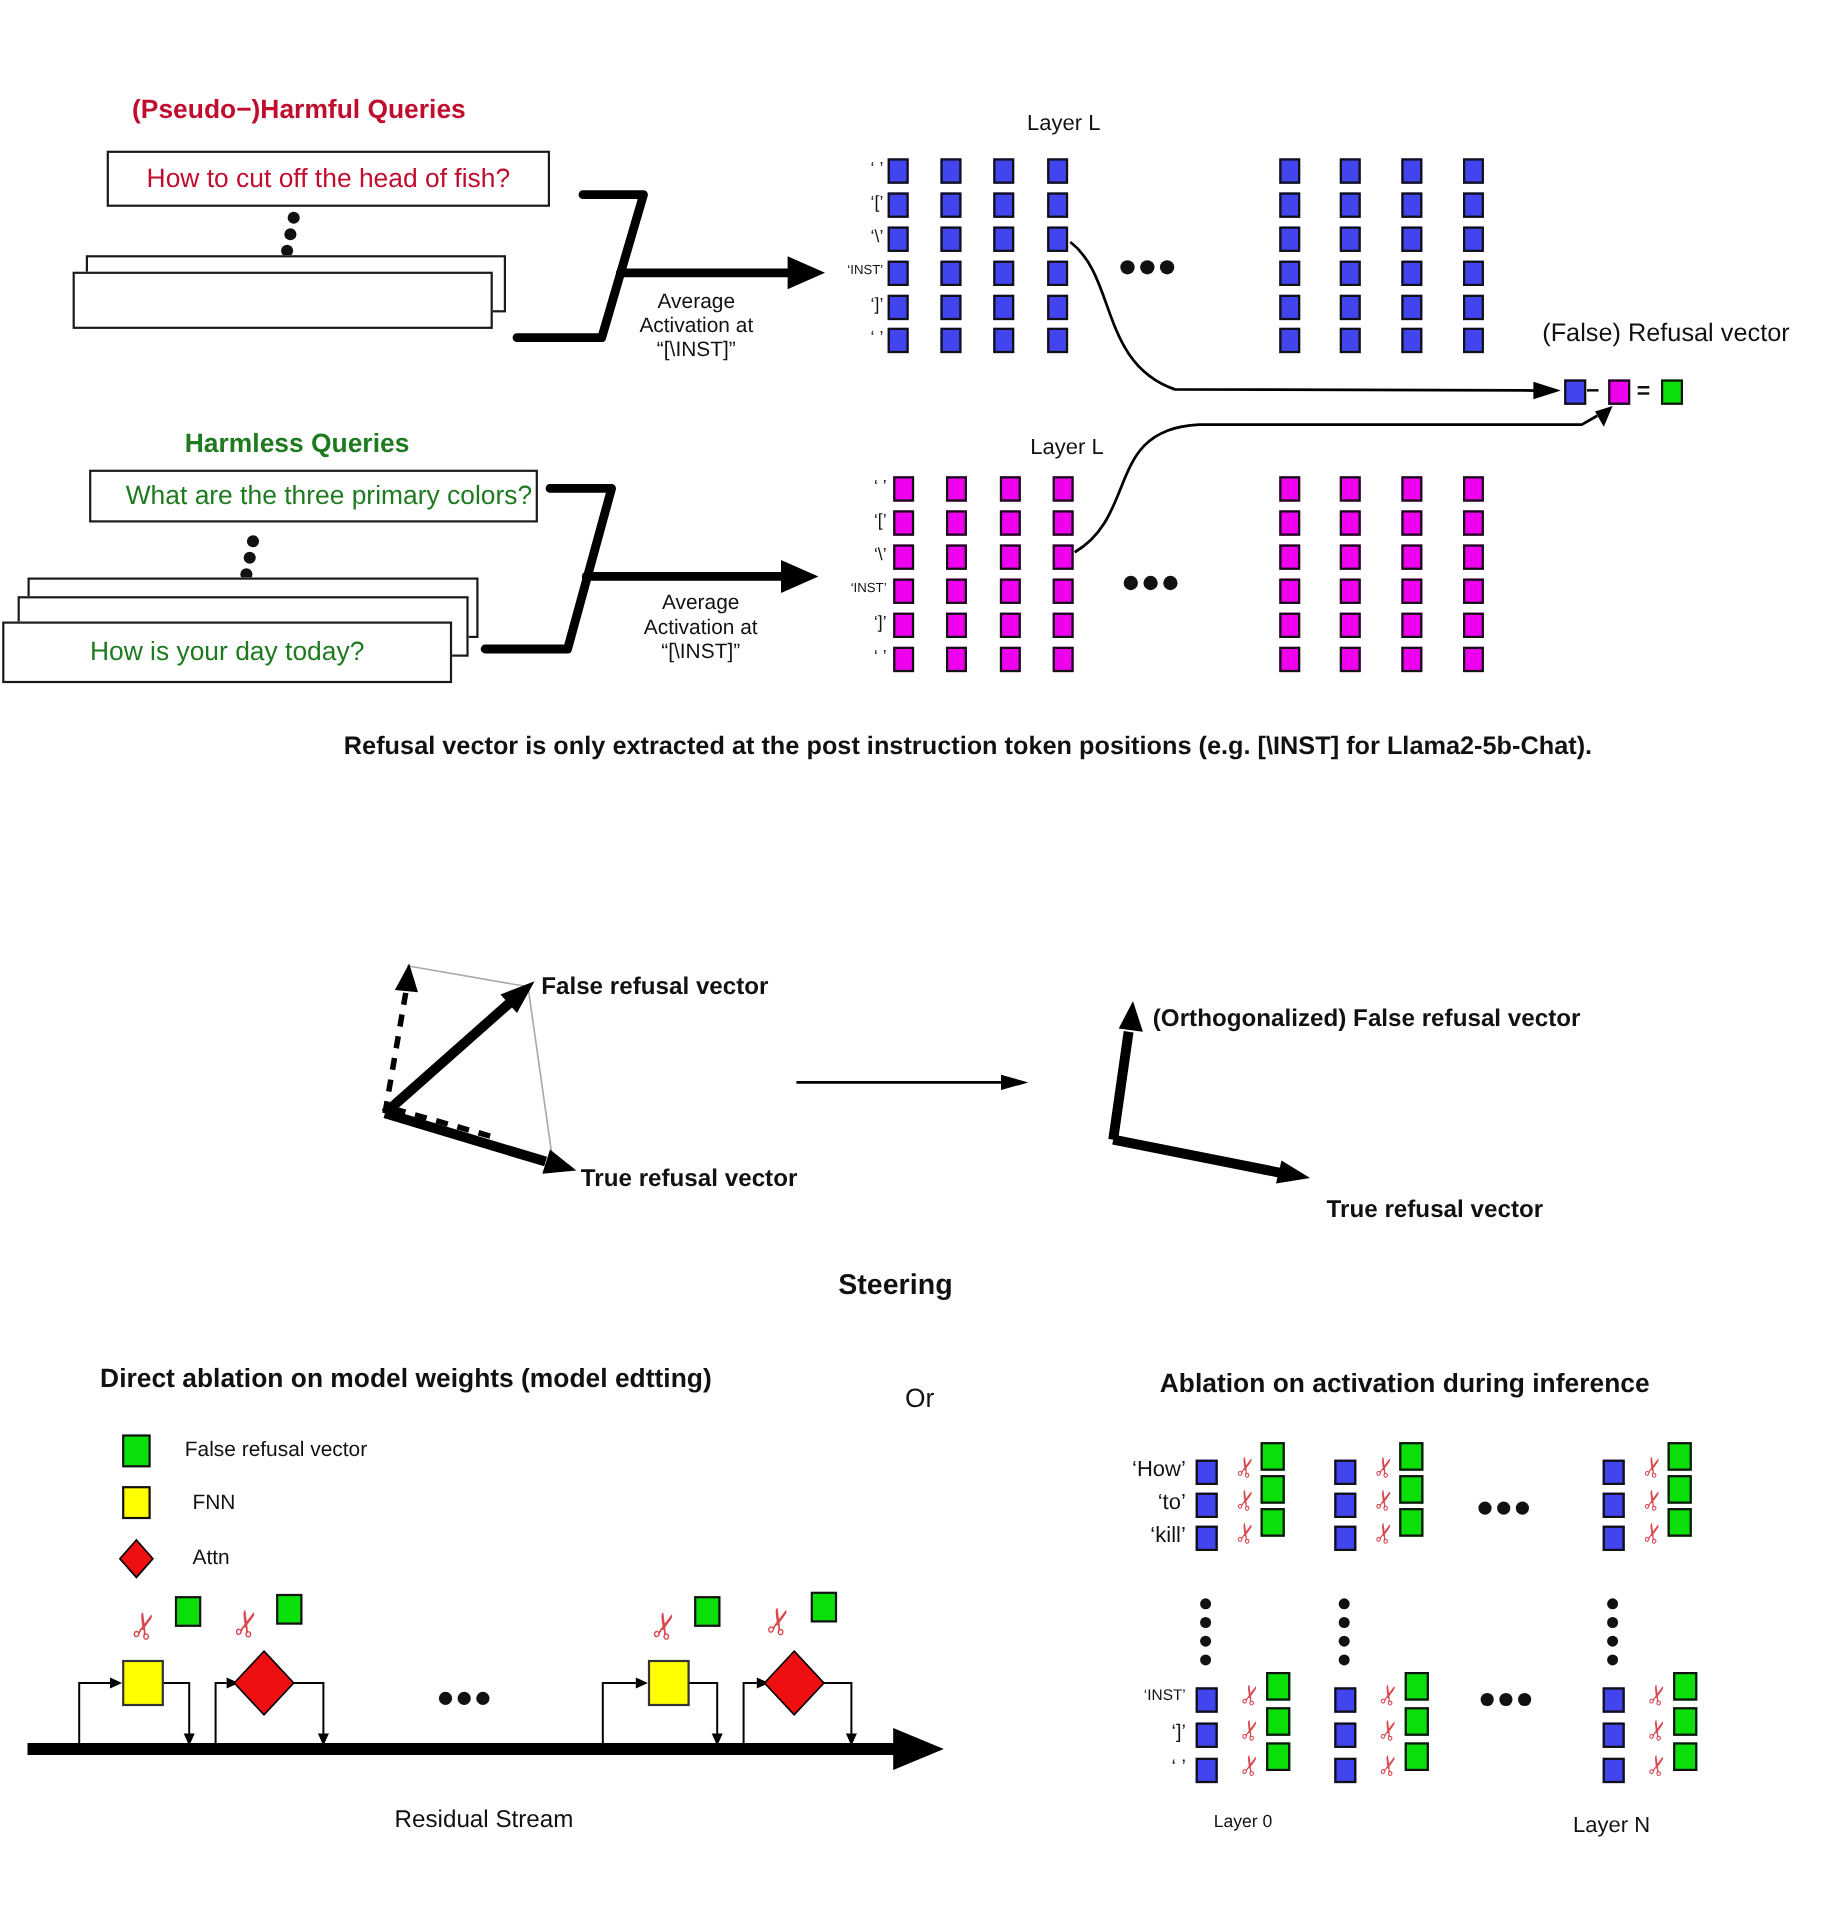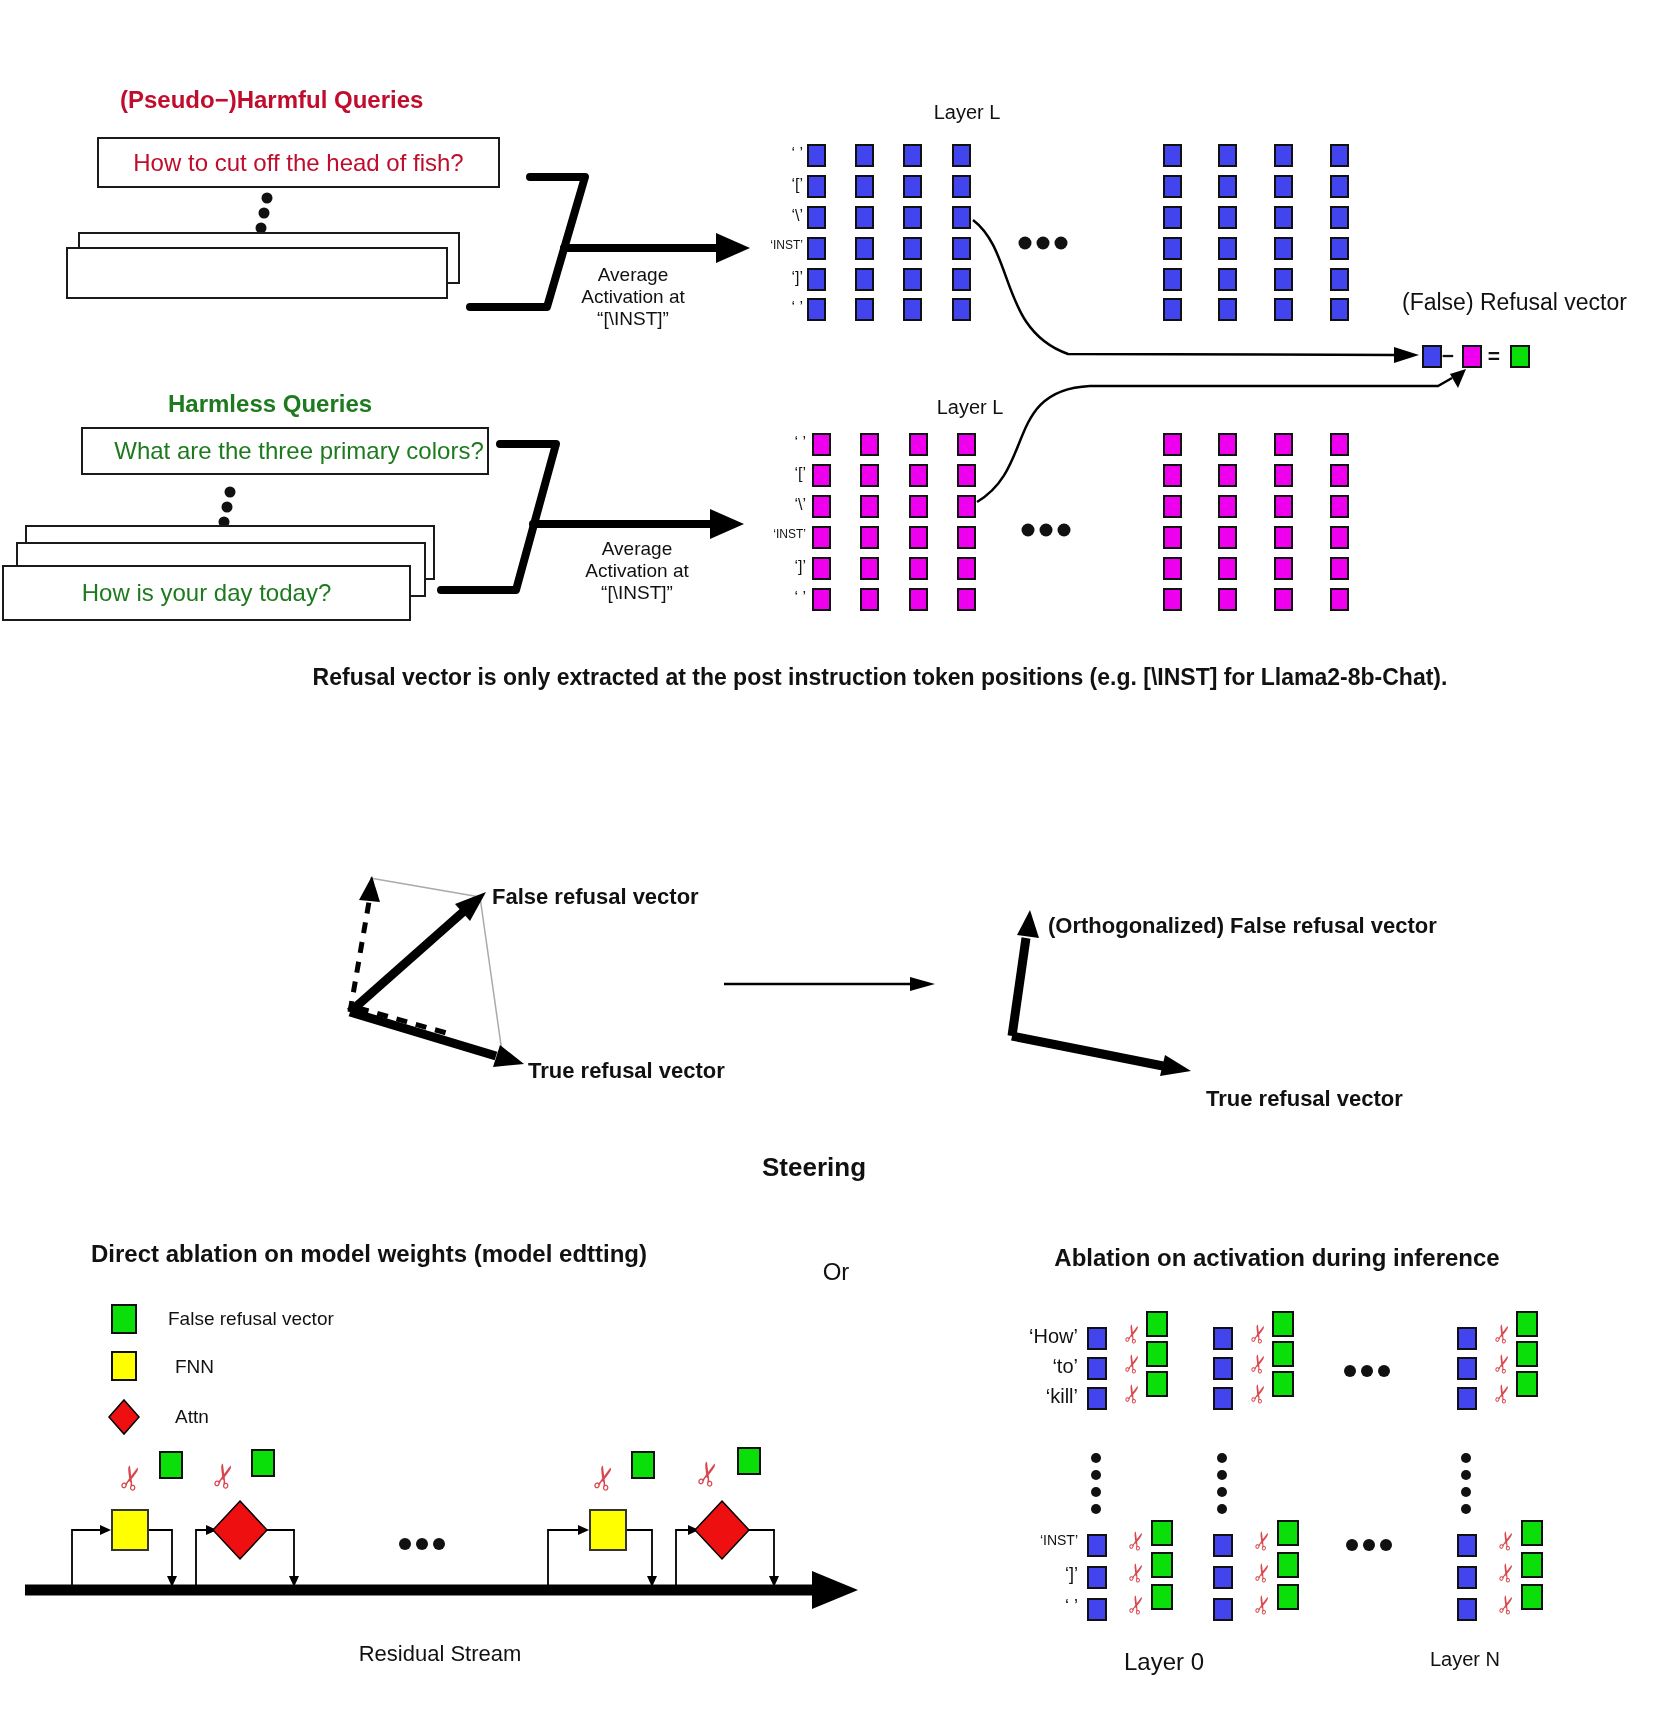--- a/index.html
+++ b/index.html
@@ -200,21 +200,21 @@
   <div class="abs ctr nowrap" style="left:910px;top:396px;width:120px;font-size:20px;">Layer L</div>
 
   <div class="abs nowrap" style="left:1402px;top:289px;font-size:23px;">(False) Refusal vector</div>
 
   <div class="sq" style="left:1422px;top:345px;width:20px;height:23px;background:#4245EE;"></div>
   <div class="abs b ctr" style="left:1440px;top:344px;width:16px;font-size:21px;">−</div>
   <div class="sq" style="left:1462px;top:345px;width:20px;height:23px;background:#EE00EE;"></div>
   <div class="abs b ctr" style="left:1486px;top:344px;width:16px;font-size:21px;">=</div>
   <div class="sq" style="left:1510px;top:345px;width:20px;height:23px;background:#0ADF0A;"></div>
 
-  <div class="abs ctr nowrap b" style="left:99px;top:664px;width:1562px;font-size:23px;">Refusal vector is only extracted at the post instruction token positions (e.g. [\INST] for Llama2-8b-Chat).</div>
+  <div class="abs ctr nowrap b" style="left:99px;top:664px;width:1562px;font-size:23px;">Refusal vector is only extracted at the post instruction token positions (e.g. [\INST] for Llama2-5b-Chat).</div>
 
 
   <div class="abs nowrap b" style="left:492px;top:884px;font-size:22px;">False refusal vector</div>
   <div class="abs nowrap b" style="left:528px;top:1058px;font-size:22px;">True refusal vector</div>
   <div class="abs nowrap b" style="left:1048px;top:913px;font-size:22px;">(Orthogonalized) False refusal vector</div>
   <div class="abs nowrap b" style="left:1206px;top:1086px;font-size:22px;">True refusal vector</div>
 
   <div class="abs ctr nowrap b" style="left:614px;top:1152px;width:400px;font-size:26px;">Steering</div>
 
   <div class="abs ctr nowrap b" style="left:69px;top:1240px;width:600px;font-size:24px;">Direct ablation on model weights (model edtting)</div>
@@ -227,21 +227,21 @@
   <div class="abs nowrap" style="left:175px;top:1356px;font-size:19px;">FNN</div>
   <div class="abs nowrap" style="left:175px;top:1406px;font-size:19px;">Attn</div>
 
   <span class="scissors" style="left:118px;top:1462px;font-size:32px;">✂</span>
   <span class="scissors" style="left:211px;top:1460px;font-size:32px;">✂</span>
   <span class="scissors" style="left:591px;top:1462px;font-size:32px;">✂</span>
   <span class="scissors" style="left:695px;top:1458px;font-size:32px;">✂</span>
 
   <div class="abs ctr nowrap" style="left:290px;top:1641px;width:300px;font-size:22px;">Residual Stream</div>
 
-  <div class="abs ctr nowrap" style="left:1094px;top:1648px;width:140px;font-size:24px;">Layer 0</div>
+  <div class="abs ctr nowrap" style="left:1060px;top:1648px;width:140px;font-size:16px;">Layer 0</div>
   <div class="abs ctr nowrap" style="left:1395px;top:1648px;width:140px;font-size:20px;">Layer N</div>
 
 
   <div id="gen">
       <div style="left: 807px; top: 144px; width: 19px; height: 23px; background: rgb(66, 69, 238); border: 2px solid rgb(17, 17, 17); box-sizing: border-box; position: absolute;"></div>
       <div style="left: 807px; top: 175px; width: 19px; height: 23px; background: rgb(66, 69, 238); border: 2px solid rgb(17, 17, 17); box-sizing: border-box; position: absolute;"></div>
       <div style="left: 807px; top: 206px; width: 19px; height: 23px; background: rgb(66, 69, 238); border: 2px solid rgb(17, 17, 17); box-sizing: border-box; position: absolute;"></div>
       <div style="left: 807px; top: 237px; width: 19px; height: 23px; background: rgb(66, 69, 238); border: 2px solid rgb(17, 17, 17); box-sizing: border-box; position: absolute;"></div>
       <div style="left: 807px; top: 268px; width: 19px; height: 23px; background: rgb(66, 69, 238); border: 2px solid rgb(17, 17, 17); box-sizing: border-box; position: absolute;"></div>
       <div style="left: 807px; top: 298px; width: 19px; height: 23px; background: rgb(66, 69, 238); border: 2px solid rgb(17, 17, 17); box-sizing: border-box; position: absolute;"></div>

